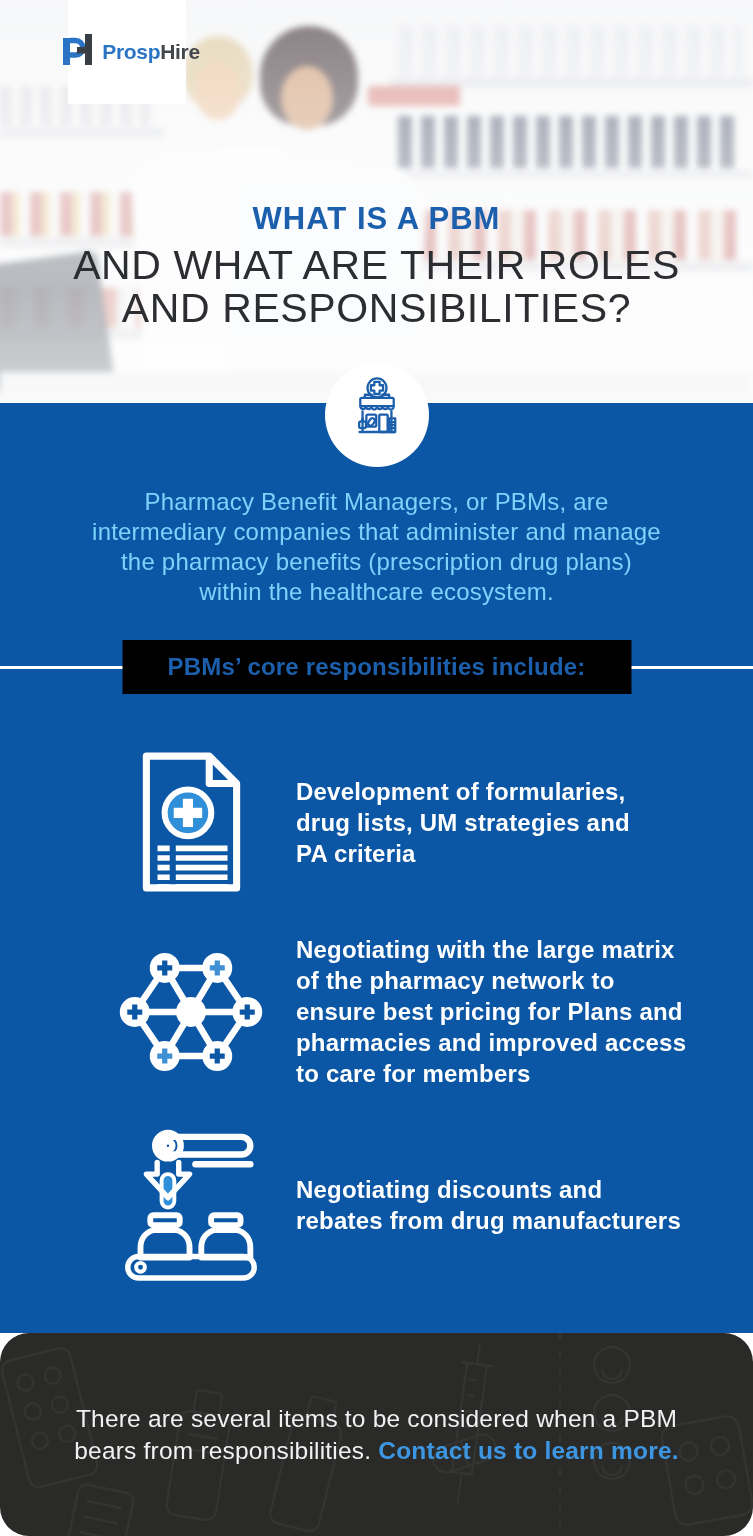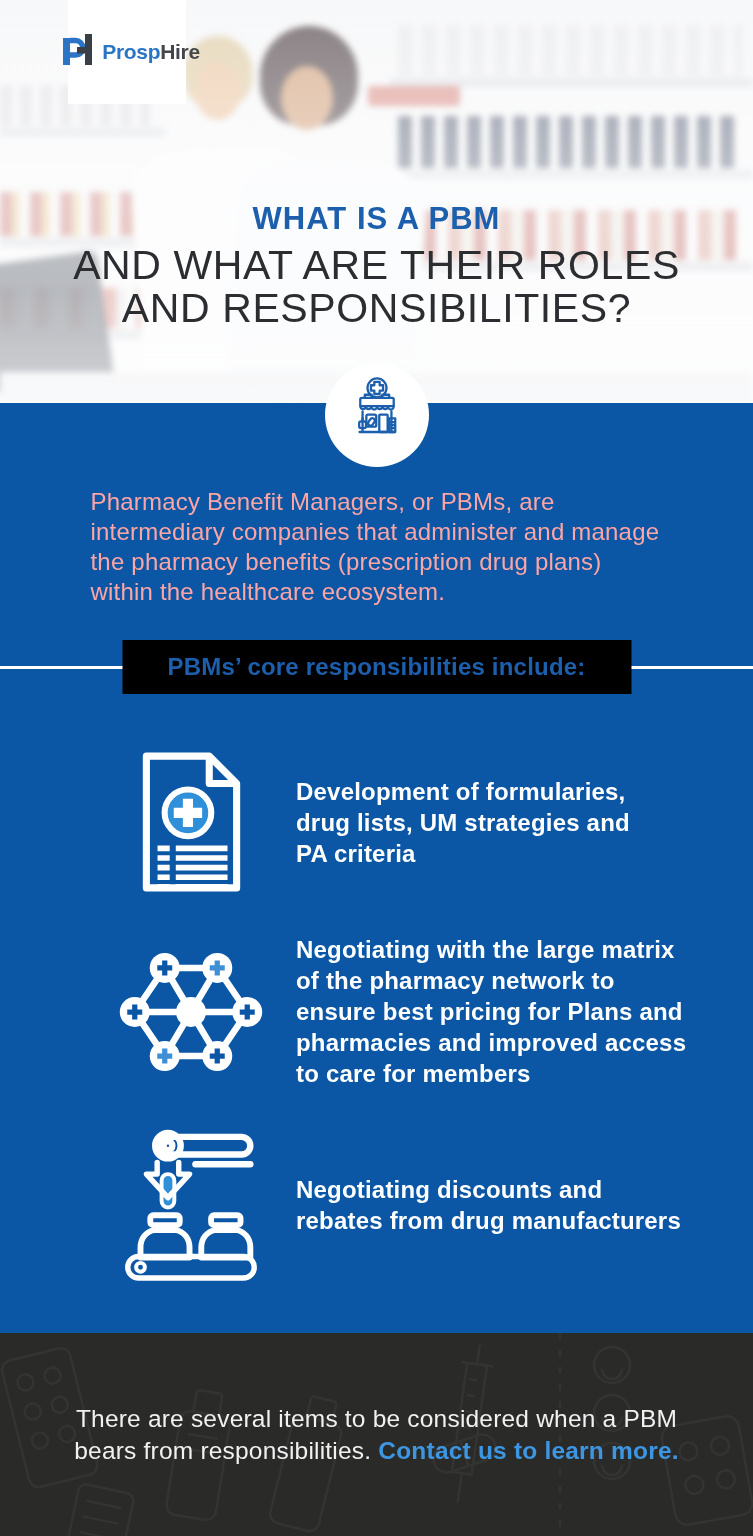--- a/index.html
+++ b/index.html
@@ -48,38 +48,38 @@
 
   
   .title-block { position:absolute; left:0; top:194px; width:753px; text-align:center; }
   .title-line1 { font-size:31px; font-weight:700; color:#1b5fad; letter-spacing:1px; line-height:50px; }
   .title-line2 { font-size:41px; font-weight:400; color:#2b2d31; letter-spacing:0.6px; line-height:43px; }
 
   
   .blue-section { position:absolute; top:403px; left:0; width:753px; height:930px; background:#0b57a5; }
   .intro-circle { position:absolute; left:50%; top:363px; transform:translateX(-50%); width:104px; height:104px;
     background:#ffffff; border-radius:50%; display:flex; align-items:center; justify-content:center; z-index:3; }
-  .intro-text { margin:84px auto 0; width:572px; color:#fca5a5; font-size:24px; line-height:30px;
-    letter-spacing:0.2px; }
+  .intro-text { margin:84px auto 0; width:572px; color:#7dd3fc; font-size:24px; line-height:30px;
+    letter-spacing:0.2px; text-align:center; }
   .divider-wrap { position:relative; margin-top:33px; height:54px; }
   .divider-wrap::before { content:""; position:absolute; left:0; right:0; top:50%; height:3px; margin-top:-1px; background:#ffffff; }
   .resp-heading-box { position:absolute; left:50%; transform:translateX(-50%); top:0; width:509px; height:54px; background:#000000;
     display:flex; align-items:center; justify-content:center; }
   .resp-heading-box span { color:#1b5fad; font-size:24px; font-weight:700; letter-spacing:0.2px; }
 
   .items { margin-top:56px; }
   .item-row { display:flex; align-items:center; padding-left:116px; margin-bottom:40px; }
   .item-icon { width:150px; min-width:150px; display:flex; align-items:center; justify-content:center; }
   .item-text { margin-left:30px; color:#ffffff; font-size:24px; font-weight:700; line-height:31px; letter-spacing:0.2px; }
   .w1 { max-width:365px; }
   .w2 { max-width:398px; }
   .w3 { max-width:400px; }
 
   
-  .footer { position:absolute; top:1333px; left:0; width:753px; height:203px; background:#2a2a29; overflow:hidden; }
+  .footer { position:absolute; top:1333px; left:0; width:753px; height:203px; background:#2a2a29; overflow:hidden;border-radius:29px; }
   .footer-pattern { position:absolute; inset:0; opacity:.5; }
   .footer-text { position:relative; z-index:2; margin:70px auto 0; width:690px; text-align:center;
     color:#f1f1f1; font-size:24.5px; line-height:32px; letter-spacing:0.2px; }
   .footer-link { color:#3d96e2; font-weight:700; text-decoration:none; cursor:pointer;margin-top:44px; }
 </style>
 </head>
 <body>
 
 <div class="page">
 

